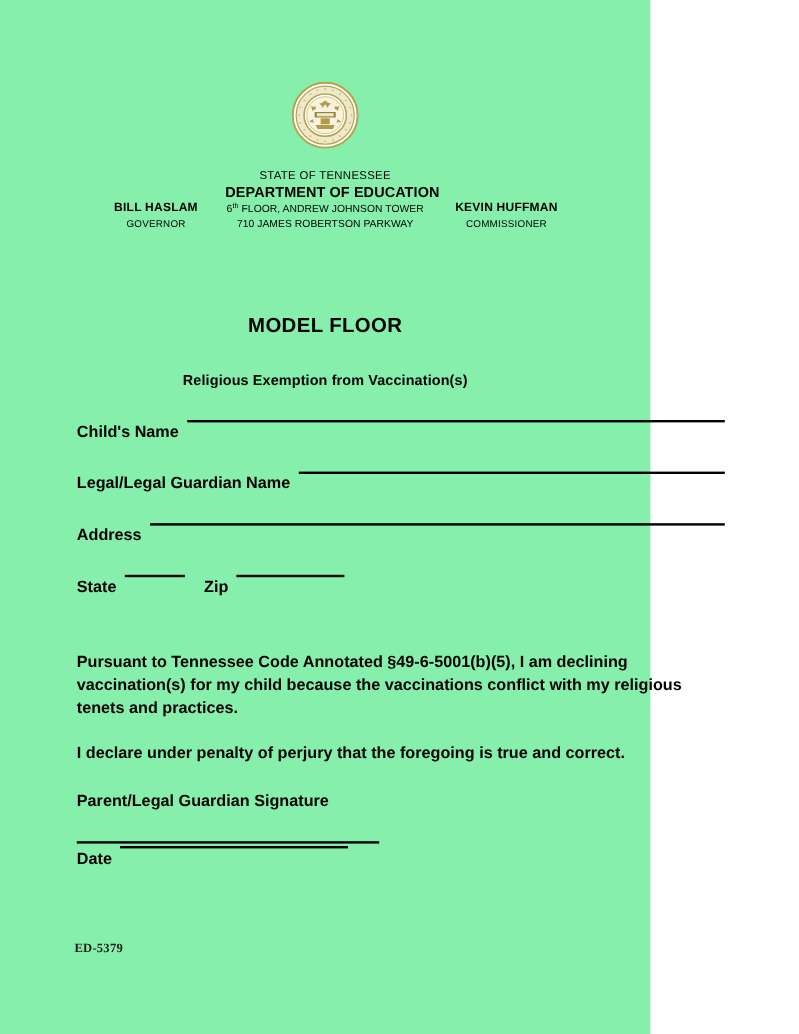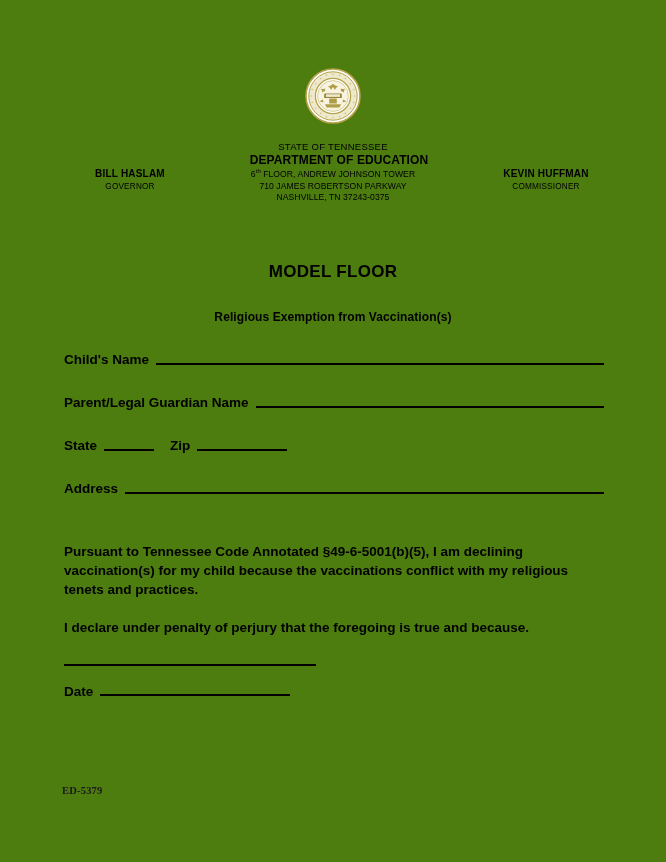--- a/index.html
+++ b/index.html
@@ -12,23 +12,23 @@
     height: 862px;
     position: relative;
     font-family: "Liberation Sans", sans-serif;
     color: #000000;
     overflow: hidden;
   }
 
   .page {
     position: absolute;
     left: 0; top: 0;
-    width: 666px;
+    width: 542px;
     height: 862px;
-    background: #4d7c0f;
+    background: #86efac;
   }
 
   
   .seal-wrap {
     position: absolute;
     left: 0; right: 0;
     top: 68px;
     display: flex;
     justify-content: center;
   }
@@ -114,21 +114,21 @@
   .body-block {
     position: absolute;
     left: 64px;
     top: 352px;
     width: 540px;
     font-size: 13.5px;
     font-weight: bold;
   }
   .field-row {
     display: flex;
-    align-items: flex-end;
+    align-items: flex-start;
     white-space: nowrap;
   }
   .field-label { flex: 0 0 auto; }
   .rule {
     display: inline-block;
     border-bottom: 2px solid #000;
     height: 0;
     margin-left: 7px;
     position: relative;
     top: -2px;
@@ -157,21 +157,21 @@
     font-weight: bold;
     margin-top: 22px;
   }
   .sig-rule {
     margin-top: 26px;
     width: 252px;
     border-bottom: 2.5px solid #000;
     height: 0;
   }
   .row-date {
-    margin-top: 18px;
+    margin-top: 5px;
   }
   .rule.date-blank { width: 190px; top: -3px; }
 
   
   .footer {
     position: absolute;
     left: 62px;
     top: 785px;
     font-family: "Liberation Serif", serif;
     font-size: 10.5px;
@@ -230,21 +230,20 @@
       </svg>
     </div>
   </div>
 
   <div class="header">
     <div class="hdr-state">STATE OF TENNESSEE</div>
     <div class="hdr-dept">DEPARTMENT OF EDUCATION</div>
     <div class="hdr-addr">
       <div><span>6</span><sup>th</sup><span> FLOOR, ANDREW JOHNSON TOWER</span></div>
       <div>710 JAMES ROBERTSON PARKWAY</div>
-      <div>NASHVILLE, TN 37243-0375</div>
     </div>
   </div>
 
   <div class="official right">
     <div class="name">KEVIN HUFFMAN</div>
     <div class="title">COMMISSIONER</div>
   </div>
   <div class="official left">
     <div class="name">BILL HASLAM</div>
     <div class="title">GOVERNOR</div>
@@ -256,41 +255,42 @@
   </div>
 
   <div class="body-block">
 
     <div class="field-row row-child">
       <span class="field-label">Child's Name</span>
       <span class="rule grow"></span>
     </div>
 
     <div class="field-row row-parent">
-      <span class="field-label">Parent/Legal Guardian Name</span>
+      <span class="field-label">Legal/Legal Guardian Name</span>
+      <span class="rule grow"></span>
+    </div>
+
+    <div class="field-row row-address">
+      <span class="field-label">Address</span>
       <span class="rule grow"></span>
     </div>
 
     <div class="field-row row-statezip">
       <span class="field-label">State</span>
       <span class="rule state-blank"></span>
       <span class="gap-zip"></span>
       <span class="field-label">Zip</span>
       <span class="rule zip-blank"></span>
     </div>
 
-    <div class="field-row row-address">
-      <span class="field-label">Address</span>
-      <span class="rule grow"></span>
-    </div>
-
     <div class="para para-statute">Pursuant to Tennessee Code Annotated §49-6-5001(b)(5), I am declining vaccination(s) for my child because the vaccinations conflict with my religious tenets and practices.</div>
 
-    <div class="para para-declare">I declare under penalty of perjury that the foregoing is true and because.</div>
-
+    <div class="para para-declare">I declare under penalty of perjury that the foregoing is true and correct.</div>
+
+    <div class="sig-label">Parent/Legal Guardian Signature</div>
 
     <div class="sig-rule"></div>
 
     <div class="field-row row-date">
       <span class="field-label">Date</span>
       <span class="rule date-blank"></span>
     </div>
 
   </div>
 

